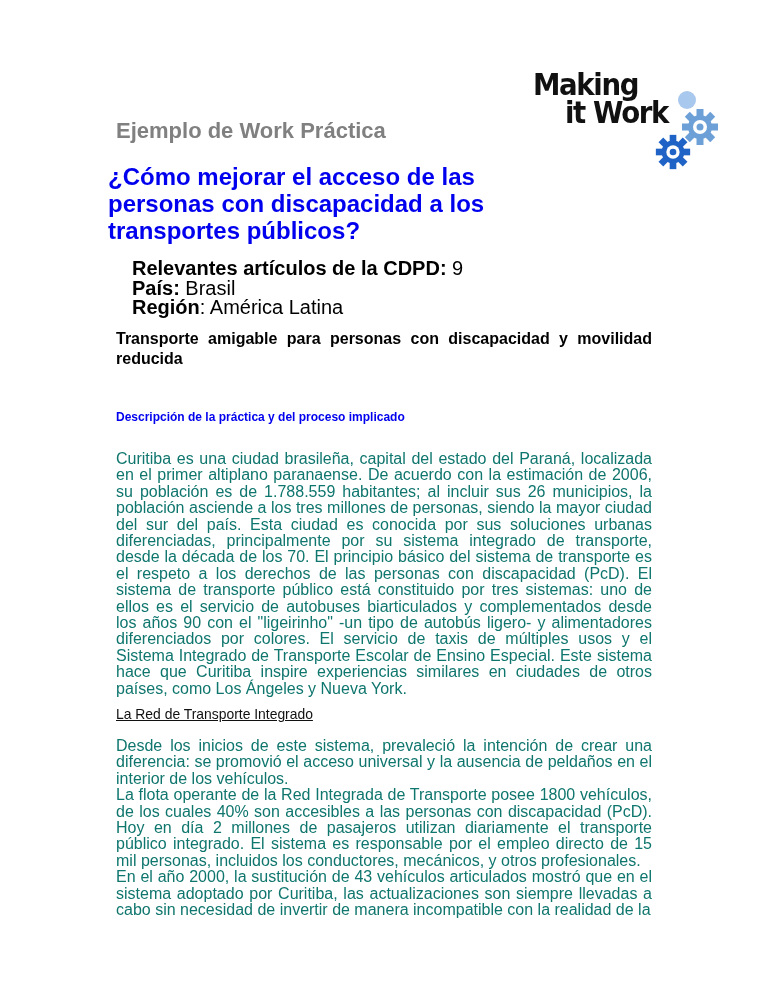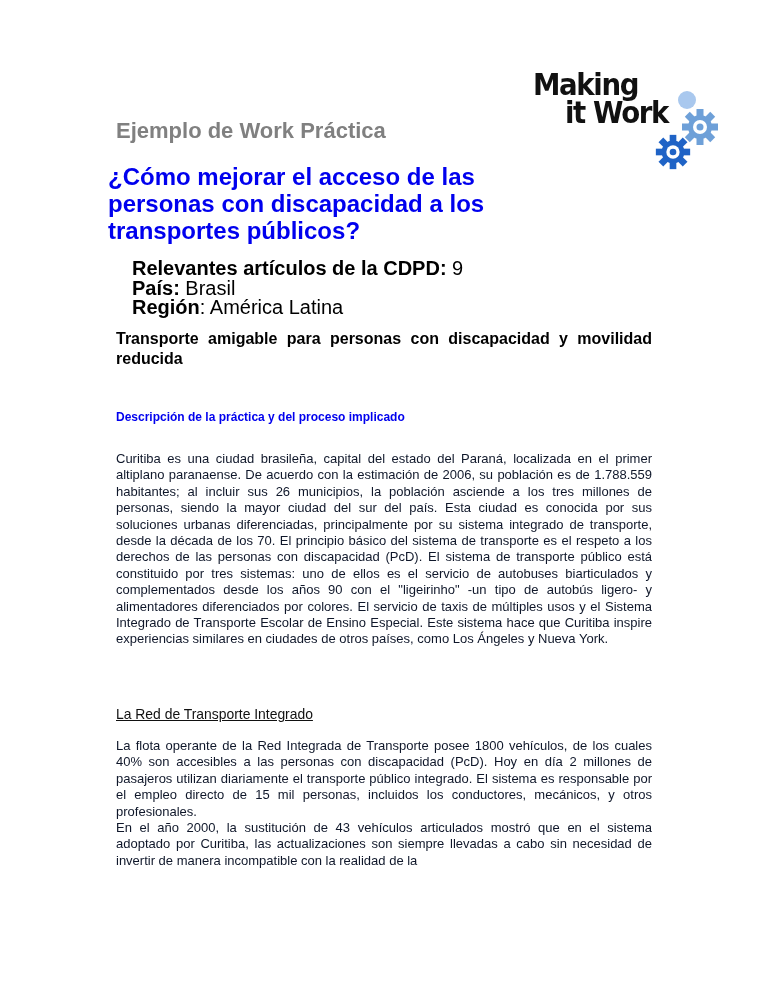--- a/index.html
+++ b/index.html
@@ -14,22 +14,22 @@
               transform:scaleX(0.92); transform-origin:left top; }
   .logo svg { position:absolute; }
   .kicker { position:absolute; left:116px; top:118px; font-size:22px; font-weight:bold; color:#808080; }
   .title { position:absolute; left:108px; top:163px; width:460px; font-size:24px; font-weight:bold;
            color:#0000ee; line-height:27px; }
   .meta { position:absolute; left:116px; top:259px; font-size:20px; line-height:19.5px;margin-left:16px; }
   .meta b { font-weight:bold; }
   .subtitle { position:absolute; left:116px; top:329px; width:536px; font-size:16px; font-weight:bold;
               line-height:19.5px; text-align:justify; }
   .h2 { position:absolute; left:116px; top:410px; font-size:12px; font-weight:bold; color:#0000ee; }
-  .para { position:absolute; left:116px; width:536px; font-size:13px; line-height:16.4px;
-          text-align:justify; color:#0f172a; }
+  .para { position:absolute; left:116px; width:536px; font-size:16px; line-height:16.4px;
+          text-align:justify; color:#0f766e; }
   .p1 { top:451px; }
   .h3 { position:absolute; left:116px; top:706px; font-size:13.9px; font-weight:normal;
         text-decoration:underline; color:#111; }
   .p2 { top:738px; }
   .p2 p { margin:0; }
 </style>
 </head>
 <body>
 
 <div class="logo">
@@ -83,15 +83,16 @@
 
 <div class="subtitle">Transporte amigable para personas con discapacidad y movilidad reducida</div>
 
 <div class="h2">Descripción de la práctica y del proceso implicado</div>
 
 <div class="para p1">Curitiba es una ciudad brasileña, capital del estado del Paraná, localizada en el primer altiplano paranaense. De acuerdo con la estimación de 2006, su población es de 1.788.559 habitantes; al incluir sus 26 municipios, la población asciende a los tres millones de personas, siendo la mayor ciudad del sur del país. Esta ciudad es conocida por sus soluciones urbanas diferenciadas, principalmente por su sistema integrado de transporte, desde la década de los 70. El principio básico del sistema de transporte es el respeto a los derechos de las personas con discapacidad (PcD). El sistema de transporte público está constituido por tres sistemas: uno de ellos es el servicio de autobuses biarticulados y complementados desde los años 90 con el "ligeirinho" -un tipo de autobús ligero- y alimentadores diferenciados por colores. El servicio de taxis de múltiples usos y el Sistema Integrado de Transporte Escolar de Ensino Especial. Este sistema hace que Curitiba inspire experiencias similares en ciudades de otros países, como Los Ángeles y Nueva York.</div>
 
 <div class="h3">La Red de Transporte Integrado</div>
 
 <div class="para p2">
+  <p>Desde los inicios de este sistema, prevaleció la intención de crear una diferencia: se promovió el acceso universal y la ausencia de peldaños en el interior de los vehículos.</p>
   <p>La flota operante de la Red Integrada de Transporte posee 1800 vehículos, de los cuales 40% son accesibles a las personas con discapacidad (PcD). Hoy en día 2 millones de pasajeros utilizan diariamente el transporte público integrado. El sistema es responsable por el empleo directo de 15 mil personas, incluidos los conductores, mecánicos, y otros profesionales.</p>
   <p>En el año 2000, la sustitución de 43 vehículos articulados mostró que en el sistema adoptado por Curitiba, las actualizaciones son siempre llevadas a cabo sin necesidad de invertir de manera incompatible con la realidad de la</p>
 </div>
 
 </body></html>

